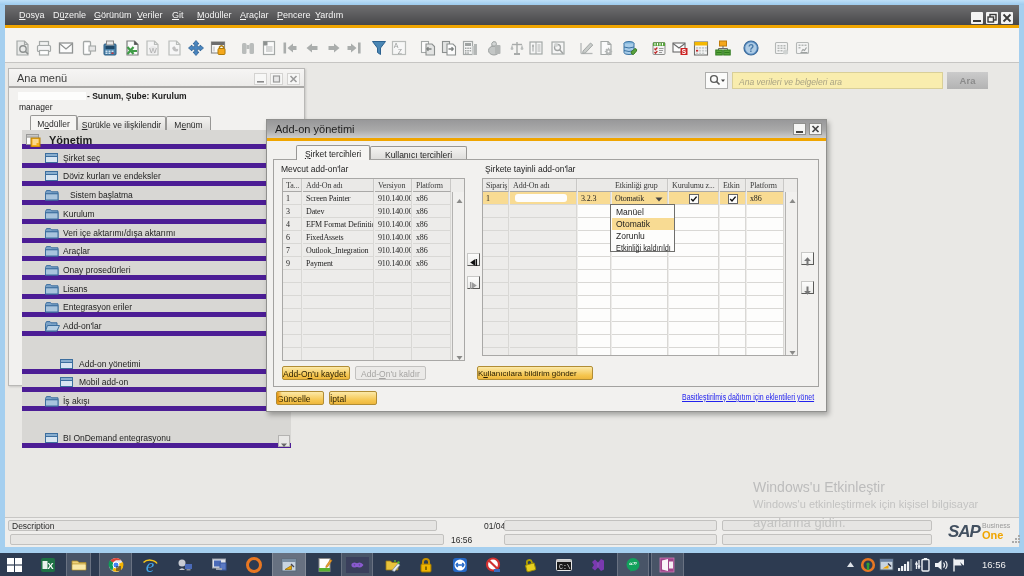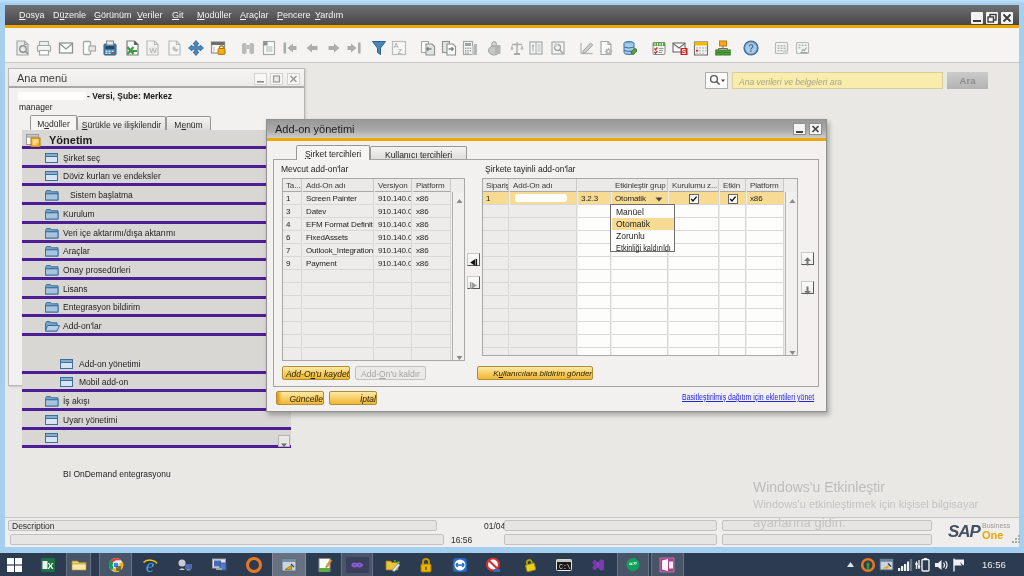--- a/index.html
+++ b/index.html
@@ -28,33 +28,33 @@
 #sinput { left:727px; top:9px; width:211px; height:17px; background:#f9edae; border:1px solid #d9cf98; color:#a9a383; font-size:8.5px; font-style:italic; padding:4px 0 0 6px; }
 #sara { left:942px; top:9px; width:41px; height:17px; background:linear-gradient(#cbcbcb,#b3b3b3); color:#8b8b8b; font-weight:bold; font-size:9.5px; text-align:center; padding-top:3px; }
 
 #anamenu { left:8px; top:68px; width:297px; height:318px; background:#f2f1ef; border:1px solid #b9b8b6; box-shadow:1px 1px 2px rgba(0,0,0,.15); }
 #am-title { position:absolute; left:0; top:0; width:100%; height:19px; background:linear-gradient(#f6f5f4,#eceBe9); border-bottom:2px solid #a9a8a6; color:#3c3c3c; font-size:11px; padding:3px 0 0 8px; }
 .ambtn { position:absolute; top:4px; width:13px; height:12px; background:#f7f7f6; border:1px solid #d4d3d1; }
 #am-tabs { position:absolute; left:0; top:46px; width:100%; height:15px; font-size:8.5px; color:#2a2a2a; }
 .tab { position:absolute; bottom:0; border:1px solid #989795; border-bottom:none; border-radius:2px 2px 0 0; background:linear-gradient(#f4f3f1,#dddcda); text-align:center; padding-top:3px; height:14px; white-space:nowrap; overflow:hidden; }
 .tab.active { background:#f6f5f3; height:15px; z-index:2; }
 #am-list { position:absolute; left:13px; top:61px; width:269px; height:318px; background:#d8d7d4; }
-.mrow { position:absolute; left:0; width:100%; height:19px; border-bottom:3px solid #4c1d95; font-size:8.5px; color:#1d1d1d; }
+.mrow { position:absolute; left:0; width:100%; height:19px; border-bottom:5px solid #4c1d95; font-size:8.5px; color:#1d1d1d; }
 .mrow span { position:absolute; top:4px; white-space:nowrap; }
 .micon { position:absolute; top:4px; }
 #am-scroll { position:absolute; left:269px; top:366px; width:12px; height:12px; background:#e9e8e6; border:1px solid #b4b3b1; }
 
 #dialog { left:266px; top:119px; width:561px; height:293px; background:#f2f1ef; border:1px solid #90908e; box-shadow:2px 3px 5px rgba(0,0,0,.3); }
 #dlg-title { position:absolute; left:0; top:0; width:100%; height:18px; background:linear-gradient(#98989a,#a9a9a9 55%,#cdcdcd); color:#1e1e1e; font-size:11px; padding:3px 0 0 8px; }
 .dbtn { position:absolute; top:3px; width:13px; height:12px; background:#f5f5f4; border:1px solid #8f8f8d; }
 #dlg-orange { position:absolute; left:0; top:18px; width:100%; height:3px; background:#f0a500; }
 #dlg-tabs { position:absolute; left:0; top:25px; width:100%; height:15px; font-size:8.5px; color:#222; }
 #dlg-group { position:absolute; left:6px; top:39px; width:546px; height:228px; border:1px solid #a3a2a0; background:#f2f1ef; }
 .tlabel { position:absolute; font-size:8.5px; color:#1d1d1d; }
-.sap-table { position:absolute; border:1px solid #a9a8a6; background:#edecea; overflow:hidden; }
+.sap-table { position:absolute; border:1px solid #a9a8a6; background:#edecea; overflow:hidden;font-family:Liberation Serif, serif; }
 .th { position:absolute; top:0; height:13px; background:#eae9e7; border-right:1px solid #c9c8c6; border-bottom:1px solid #aaa9a7; font-size:8px; color:#3b3b3b; padding:2px 0 0 3px; white-space:nowrap; overflow:hidden; letter-spacing:-0.15px; }
 .td { position:absolute; height:13px; border-right:1px solid #d9d8d5; border-bottom:1px solid #d9d8d5; font-size:8px; color:#1d1d1d; padding:2px 0 0 3px; white-space:nowrap; overflow:hidden; letter-spacing:-0.15px; }
 .sbv { position:absolute; top:13px; width:13px; background:#f1f0ee; border-left:1px solid #b4b3b1; }
 .arr { position:absolute; left:1px; width:11px; height:11px; }
 .xferbtn { position:absolute; width:13px; height:13px; background:linear-gradient(#fcfcfb,#ededEB); border:1px solid; border-color:#c8c8c6 #5a5a58 #5a5a58 #c8c8c6; }
 #dropdown { position:absolute; left:343px; top:84px; width:65px; height:48px; background:#fdfdfc; border:1px solid #6f6f6d; z-index:5; }
 .ddi { position:absolute; left:1px; width:62px; height:12px; font-size:8.5px; color:#1d1d1d; padding:1px 0 0 4px; white-space:nowrap; overflow:hidden; }
 #dlg-link { position:absolute; right:12px; top:272px; font-size:8.5px; color:#2222ee; text-decoration:underline; transform:scaleX(0.82); transform-origin:right center; white-space:nowrap; }
 
 #statusbar { left:5px; top:517px; width:1014px; height:30px; background:#efeeec; border-top:1px solid #c8c7c5; }
@@ -63,21 +63,21 @@
 #taskbar { left:0; top:553px; width:1024px; height:23px; background:#2d3b51; }
 .tkbox { position:absolute; top:0px; height:23px; background:rgba(255,255,255,.13); border-left:1px solid rgba(255,255,255,.18); border-right:1px solid rgba(255,255,255,.18); }
 .tkbox.hot { background:rgba(255,255,255,.28); }
 #taskbar svg { position:absolute; top:4px; }
 #tktime { position:absolute; left:982px; top:6px; color:#f0f0f0; font-size:9.5px; }
 
 #wm1 { left:753px; top:479px; font-size:14px; color:#bcbcbc; z-index:30; }
 #wm2 { left:753px; top:498px; font-size:11px; color:#c3c3c2; z-index:30; }
 #wm3 { left:753px; top:515px; font-size:13px; color:#c3c3c2; z-index:30; }
 
-.goldbtn { position:absolute; background:linear-gradient(#fce9a8,#f5c54e 70%,#eeb73c); border:1px solid #b18d35; border-radius:2px; font-size:8.5px; color:#2b2104; text-align:right; white-space:nowrap; overflow:hidden;font-style:italic; }
+.goldbtn { position:absolute; background:linear-gradient(#fce9a8,#f5c54e 70%,#eeb73c); border:1px solid #b18d35; border-radius:2px; font-size:8.5px; color:#2b2104; text-align:left; white-space:nowrap; overflow:hidden; }
 .disbtn  { position:absolute; background:#ebeae8; border:1px solid #c2c1bf; border-radius:2px; font-size:8.5px; color:#a5a4a2; text-align:center; white-space:nowrap; overflow:hidden; }
 </style>
 </head>
 <body>
 <div class="abs" id="blue-top"></div>
 <div class="abs" id="blue-left"></div>
 <div class="abs" id="blue-right"></div>
 <div class="abs" id="blue-bottom"></div>
 
 <div class="abs" id="menubar">
@@ -356,21 +356,21 @@
           <rect x="2" y="7" width="7" height="1.6" fill="#8a8a8a"></rect>
         </svg></div>
     <div class="ambtn" style="left:261px"><svg width="11" height="10">
           <rect x="2.5" y="2" width="6" height="6" fill="#e8e8e8" stroke="#9a9a9a" stroke-width="1.2"></rect>
         </svg></div>
     <div class="ambtn" style="left:278px"><svg width="11" height="10">
           <path d="M2.5 2 L8.5 8 M8.5 2 L2.5 8" stroke="#9a9a9a" stroke-width="1.6"></path>
         </svg></div>
   </div>
   <div class="abs" style="left:9px; top:23px; width:68px; height:8px; background:#fdfdfc;"></div>
-  <div class="abs" style="left:78px; top:22px; font-size:8.5px; font-weight:bold; color:#1a1a1a;">- Versi, Şube: Merkez</div>
+  <div class="abs" style="left:78px; top:22px; font-size:8.5px; font-weight:bold; color:#1a1a1a;">- Sunum, Şube: Kurulum</div>
   <div class="abs" style="left:10px; top:33px; font-size:8.5px; color:#1a1a1a;">manager</div>
   <div id="am-tabs">
     <div class="tab active" style="left:21px; width:47px;">M<u>o</u>düller</div>
     <div class="tab" style="left:68px; width:89px;"><u>S</u>ürükle ve ilişkilendir</div>
     <div class="tab" style="left:157px; width:45px;">M<u>e</u>nüm</div>
   </div>
   <div id="am-list">
       <div class="mrow" style="top:0.0px;">
         <svg class="micon" style="left:4px" width="18" height="13">
           <rect x="0.5" y="0.5" width="12" height="10" fill="#fdfdfc" stroke="#9a9a98"></rect>
@@ -441,21 +441,21 @@
           <rect x="0.5" y="3.8" width="12.5" height="6.2" fill="#a8c4dd" stroke="#3c6e9e"></rect>
         </svg>
         <span style="left:41px;">Lisans</span>
       </div>
       <div class="mrow" style="top:168.4px;">
         <svg class="micon" style="left:23px" width="14" height="11">
           <path d="M0.5 2.5 L0.5 10 L13 10 L13 1.8 L6.5 1.8 L5.5 0.6 L1.5 0.6 Z" fill="#7ba3c8" stroke="#3c6e9e"></path>
           <path d="M0.5 3.8 L13 3.8" stroke="#3c6e9e"></path>
           <rect x="0.5" y="3.8" width="12.5" height="6.2" fill="#a8c4dd" stroke="#3c6e9e"></rect>
         </svg>
-        <span style="left:41px;">Entegrasyon bildirim</span>
+        <span style="left:41px;">Entegrasyon eriler</span>
       </div>
       <div class="mrow" style="top:187.1px;">
         <svg class="micon" style="left:23px" width="15" height="11">
           <path d="M0.5 2.5 L0.5 10 L12 10 L12 1.8 L6 1.8 L5 0.6 L1.5 0.6 Z" fill="#7ba3c8" stroke="#3c6e9e"></path>
           <path d="M2.5 4.5 L14.5 4.5 L12 10 L0.5 10 Z" fill="#b6cfe4" stroke="#3c6e9e"></path>
         </svg>
         <span style="left:41px;">Add-on'lar</span>
       </div>
       <div class="mrow" style="top:224.5px;">
         <svg class="micon" style="left:38px" width="13" height="11">
@@ -472,33 +472,26 @@
         <span style="left:57px;">Mobil add-on</span>
       </div>
       <div class="mrow" style="top:261.9px;">
         <svg class="micon" style="left:23px" width="14" height="11">
           <path d="M0.5 2.5 L0.5 10 L13 10 L13 1.8 L6.5 1.8 L5.5 0.6 L1.5 0.6 Z" fill="#7ba3c8" stroke="#3c6e9e"></path>
           <path d="M0.5 3.8 L13 3.8" stroke="#3c6e9e"></path>
           <rect x="0.5" y="3.8" width="12.5" height="6.2" fill="#a8c4dd" stroke="#3c6e9e"></rect>
         </svg>
         <span style="left:41px;">İş akışı</span>
       </div>
-      <div class="mrow" style="top:280.7px;">
-        <svg class="micon" style="left:23px" width="13" height="11">
-          <rect x="0.5" y="0.5" width="12" height="9" fill="#d7e5f2" stroke="#3c6e9e"></rect>
-          <rect x="0.5" y="0.5" width="12" height="3" fill="#88aecf" stroke="#3c6e9e"></rect>
-        </svg>
-        <span style="left:41px;">Uyarı yönetimi</span>
-      </div>
       <div class="mrow" style="top:299.4px;">
         <svg class="micon" style="left:23px" width="13" height="11">
           <rect x="0.5" y="0.5" width="12" height="9" fill="#d7e5f2" stroke="#3c6e9e"></rect>
           <rect x="0.5" y="0.5" width="12" height="3" fill="#88aecf" stroke="#3c6e9e"></rect>
         </svg>
-        <span style="left:41px;margin-top:36px;">BI OnDemand entegrasyonu</span>
+        <span style="left:41px;">BI OnDemand entegrasyonu</span>
       </div>
     </div>
   <div id="am-scroll"><svg width="10" height="10">
         <path d="M2 3.5 L8 3.5 L5 7 Z" fill="#6a6a6a"></path>
       </svg></div>
 </div>
 <div class="abs" id="dialog">
   <div id="dlg-title">Add-on yönetimi
     <div class="dbtn" style="left:526px"><svg width="11" height="10">
           <rect x="2" y="7" width="7" height="2" fill="#444"></rect>
@@ -578,21 +571,21 @@
           </svg></div>
         <div class="arr" style="bottom:1px;"><svg width="11" height="11">
             <path d="M2.5 4 L8.5 4 L5.5 8 Z" fill="#8a8a88"></path>
           </svg></div>
       </div>
     </div>
   <div class="sap-table" id="rtable" style="left:215px; top:58px; width:316px; height:178px;">
       <div class="th" style="left:0px; top:0px; width:26px;">Sipariş</div>
       <div class="th" style="left:27px; top:0px; width:67px;">Add-On adı</div>
       <div class="th" style="left:95px; top:0px; width:33px;padding-left:47px;">Versi...</div>
-      <div class="th" style="left:129px; top:0px; width:56px;">Etkinleştir grup</div>
+      <div class="th" style="left:129px; top:0px; width:56px;">Etkinliği grup</div>
       <div class="th" style="left:186px; top:0px; width:50px;">Kurulumu z...</div>
       <div class="th" style="left:237px; top:0px; width:26px;">Etkin</div>
       <div class="th" style="left:264px; top:0px; width:37px;">Platform</div>
       <div class="td" style="left:0px; top:13px; width:26px;background:#f8db93;">1</div>
       <div class="td" style="left:27px; top:13px; width:67px;background:#f8db93;">
         <span style="position:absolute;left:5px;top:2px;width:52px;height:8px;background:#fdfdfc;border-radius:3px;"></span>
       </div>
       <div class="td" style="left:95px; top:13px; width:33px;background:#f8db93;">3.2.3</div>
       <div class="td" style="left:129px; top:13px; width:56px;background:#f8db93;">Otomatik<svg style="position:absolute;right:4px;top:5px;" width="8" height="5">
           <path d="M0.5 0.5 L7.5 0.5 L4 4.5 Z" fill="#444"></path>

